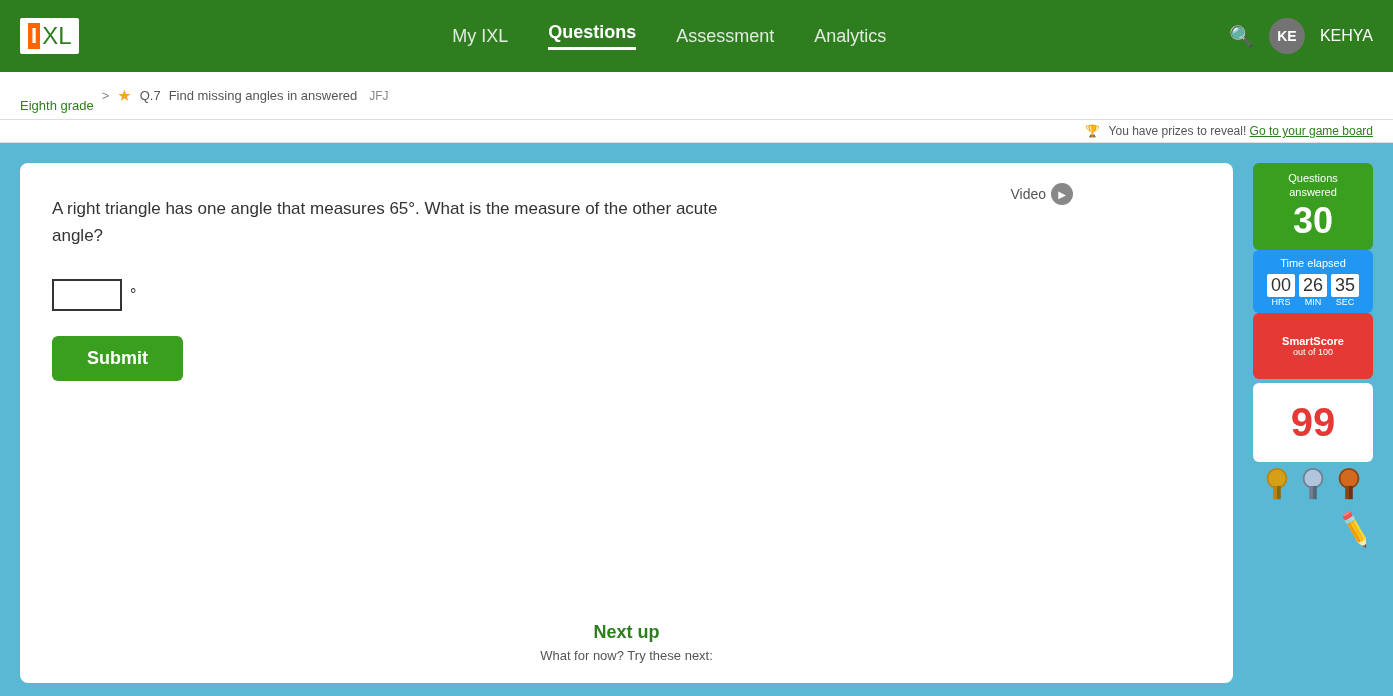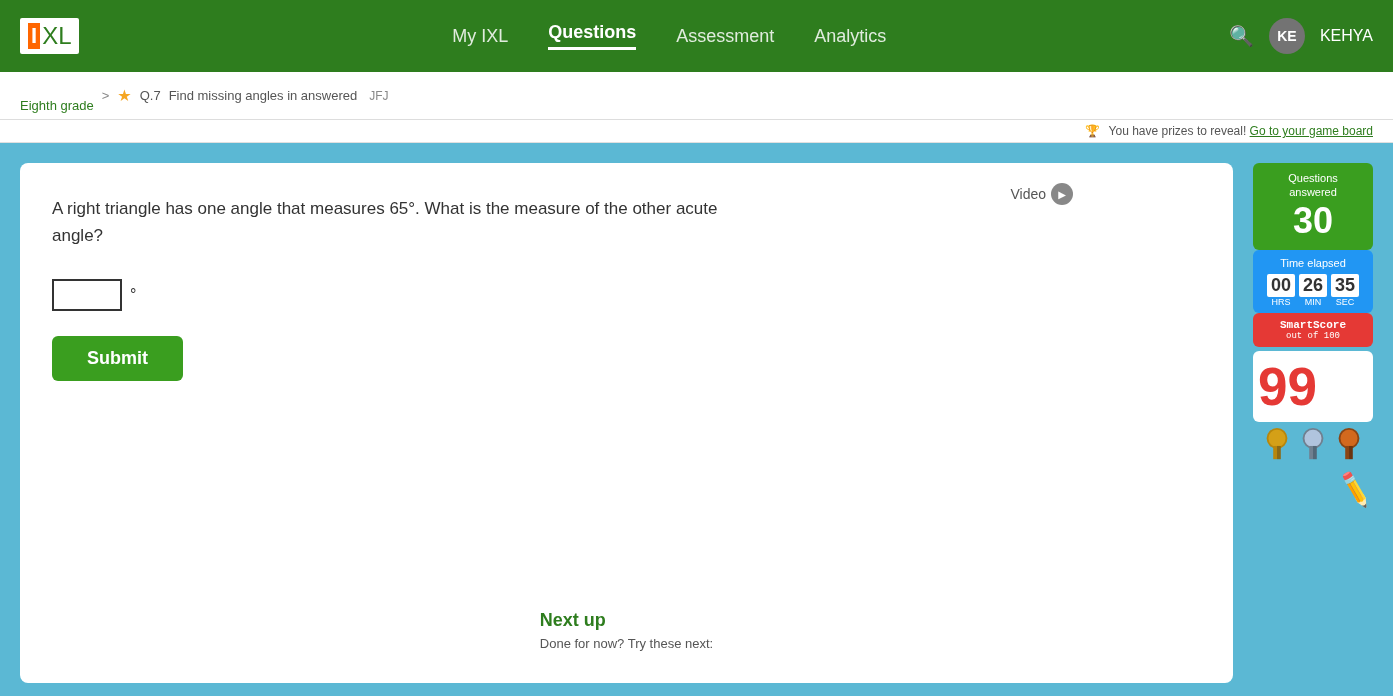--- a/index.html
+++ b/index.html
@@ -202,24 +202,24 @@
       padding: 12px 35px;
       font-size: 18px;
       font-weight: bold;
       cursor: pointer;
       display: block;
     }
 
     
     .next-up-section {
       position: absolute;
-      bottom: 32px;
+      bottom: 20px;
       left: 50%;
       transform: translateX(-50%);
-      text-align: left;
+      text-align: center;
     }
 
     .next-up-title {
       color: #2e7d1e;
       font-size: 18px;
       font-weight: bold;
       margin-bottom: 5px;
     }
 
     .next-up-subtitle {
@@ -273,59 +273,59 @@
       gap: 4px;
       margin-top: 4px;
     }
 
     .time-unit {
       text-align: center;
     }
 
     .time-value {
       font-size: 18px;
-      font-weight: bold;
+      font-weight: normal;
       color: #333;
       background: white;
       padding: 1px 4px;
       border-radius: 2px;
       display: block;
     }
 
     .time-label-small {
       font-size: 9px;
       color: white;
       display: block;
     }
 
     .smartscore-box {
       background: #e53935;
       color: white;
       border-radius: 6px;
-      padding: 6px 10px;
-      text-align: center;
-      font-family: Liberation Mono, monospace;
+      padding: 22px 10px;
+      text-align: center;
     }
 
     .smartscore-box .ss-label {
       font-size: 11px;
       font-weight: bold;
     }
 
     .smartscore-box .ss-sublabel {
       font-size: 9px;
     }
 
     .smartscore-number {
-      font-size: 53px;
+      font-size: 40px;
       font-weight: bold;
       color: #e53935;
       background: white;
       border-radius: 6px;
-      padding: 5px;
+      padding: 17px;
+      text-align: center;
       margin-top: 4px;
     }
 
     .medals-row {
       display: flex;
       justify-content: center;
       gap: 8px;
       margin-top: 5px;
     }
 
@@ -401,21 +401,21 @@
 
     <div class="answer-row">
       <input class="answer-input" type="text" style="">
       <span class="degree-symbol">°</span>
     </div>
 
     <button class="submit-btn">Submit</button>
 
     <div class="next-up-section">
       <div class="next-up-title">Next up</div>
-      <div class="next-up-subtitle">Done for now? Try these next:</div>
+      <div class="next-up-subtitle">What for now? Try these next:</div>
     </div>
   </div>
 
   <div class="sidebar">
 
     <div class="questions-answered-box">
       <div class="qa-label">Questions answered</div>
       <div class="qa-number">30</div>
     </div>
 

